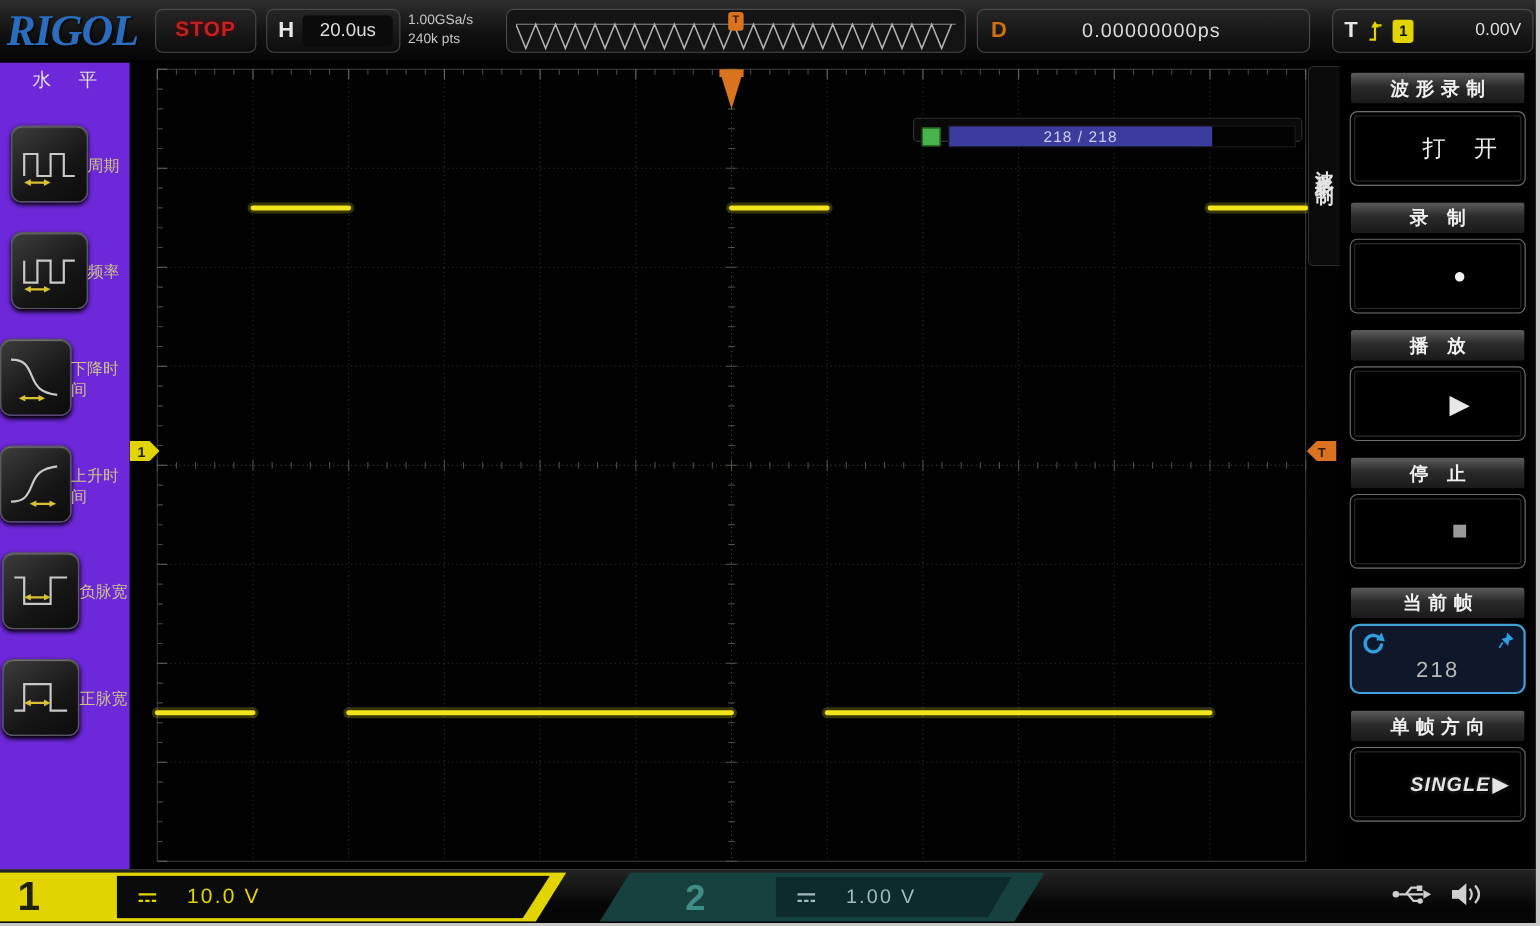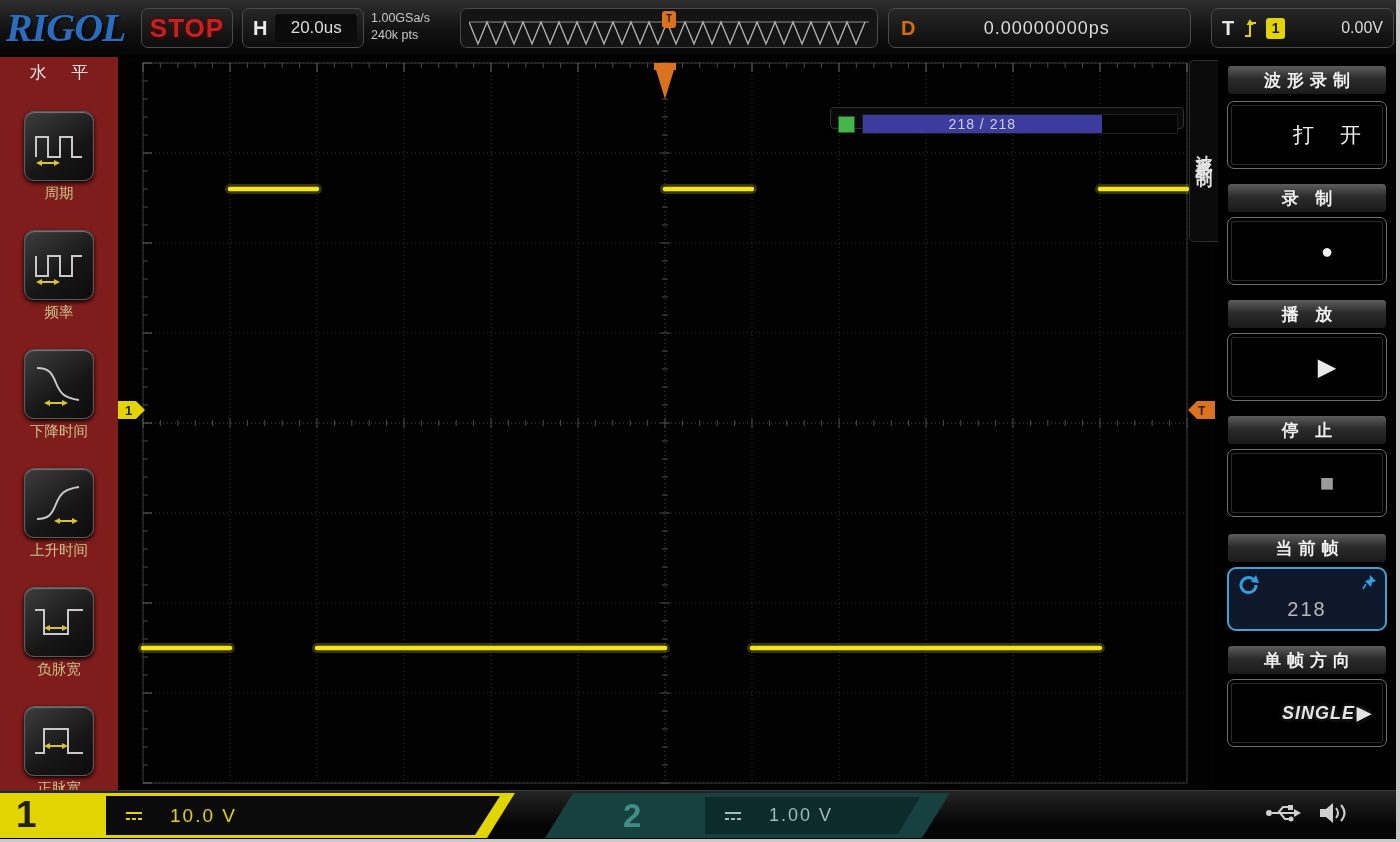--- a/index.html
+++ b/index.html
@@ -12,21 +12,21 @@
   .topbar { position:absolute; left:0; top:0; width:1396px; height:57px;
             background:linear-gradient(#2e2e2e,#111 55%,#060606);
             border-bottom:2px solid #000; }
   .logo { position:absolute; left:6px; top:4px; font-family:"Liberation Serif",serif;
           font-weight:bold; font-style:italic; font-size:40px; color:#2a6cbe;
           letter-spacing:-1px; text-shadow:1px 1px 2px #000; }
   .tb-box { position:absolute; top:8px; height:40px; border:1px solid #4a4a4a;
             border-radius:7px; background:linear-gradient(#262626,#0d0d0d);
             display:flex; align-items:center; }
   .stop-btn { left:141px; width:92px; justify-content:center; }
-  .stop-btn span { color:#c32222; font-weight:bold; font-size:26px; letter-spacing:1px;
+  .stop-btn span { color:#c32222; font-weight:bold; font-size:19px; letter-spacing:1px;
                    text-shadow:0 0 4px #600; }
   .h-block { left:242px; width:122px; padding:0 6px; }
   .h-label { color:#e8e8e8; font-weight:bold; font-size:20px; margin:0 8px 0 4px; }
   .h-value { flex:1; height:28px; background:#0b0b0b; border-radius:4px; color:#ddd;
              font-size:17px; display:flex; align-items:center; justify-content:center;text-align:center; }
   .rate-block { position:absolute; left:371px; top:10px; width:88px; color:#c6c6c6;
                 font-size:12.5px; line-height:17px; }
   .preview { left:460px; width:418px; background:#141414; }
   .preview svg { position:absolute; left:8px; top:8px; }
   .preview-t { position:absolute; left:50%; top:2px; transform:translateX(-50%);
@@ -38,25 +38,25 @@
   .d-value { flex:1; text-align:center; color:#dcdcdc; font-size:18px; letter-spacing:1px; }
   .t-block { left:1211px; width:183px; padding:0 10px; gap:8px; }
   .t-label { color:#e8e8e8; font-weight:bold; font-size:20px; }
   .ch-badge { width:19px; height:21px; background:#e2d400; border-radius:3px; color:#111;
               font-size:14px; font-weight:bold; display:flex; align-items:center;
               justify-content:center; }
   .t-level { color:#dcdcdc; font-size:16px; margin-left:auto; }
 
   
   .left-sidebar { position:absolute; left:0; top:57px; width:118px; height:733px;
-                  background:#7f1d1d; display:flex; flex-direction:column;
+                  background:#6d28d9; display:flex; flex-direction:column;
                   align-items:center; padding-top:4px; }
   .ls-title { color:#e0e0e0; font-size:17px; letter-spacing:10px; padding-left:10px;
               height:26px; }
-  .ls-item { display:flex; flex-direction:column; align-items:center; margin-top:27px;font-family:Liberation Mono, monospace; }
+  .ls-item { display:flex; flex-direction:row; align-items:center; margin-top:27px;font-family:Liberation Mono, monospace; }
   .ls-btn { width:70px; height:70px; border-radius:10px; border:1px solid #5a5a5a;
             background:linear-gradient(145deg,#3d3d3d,#161616 60%,#0c0c0c);
             box-shadow:inset 0 1px 1px #777, 0 2px 4px #000;
             display:flex; align-items:center; justify-content:center; }
   .ls-label { margin-top:3px; color:#cbc389; font-size:14.5px; }
 
   
   .wave-area { position:absolute; left:118px; top:57px; width:1097px; height:733px;
                background:#020202; }
   .progress { position:absolute; left:712px; top:50px; width:354px; height:22px;

